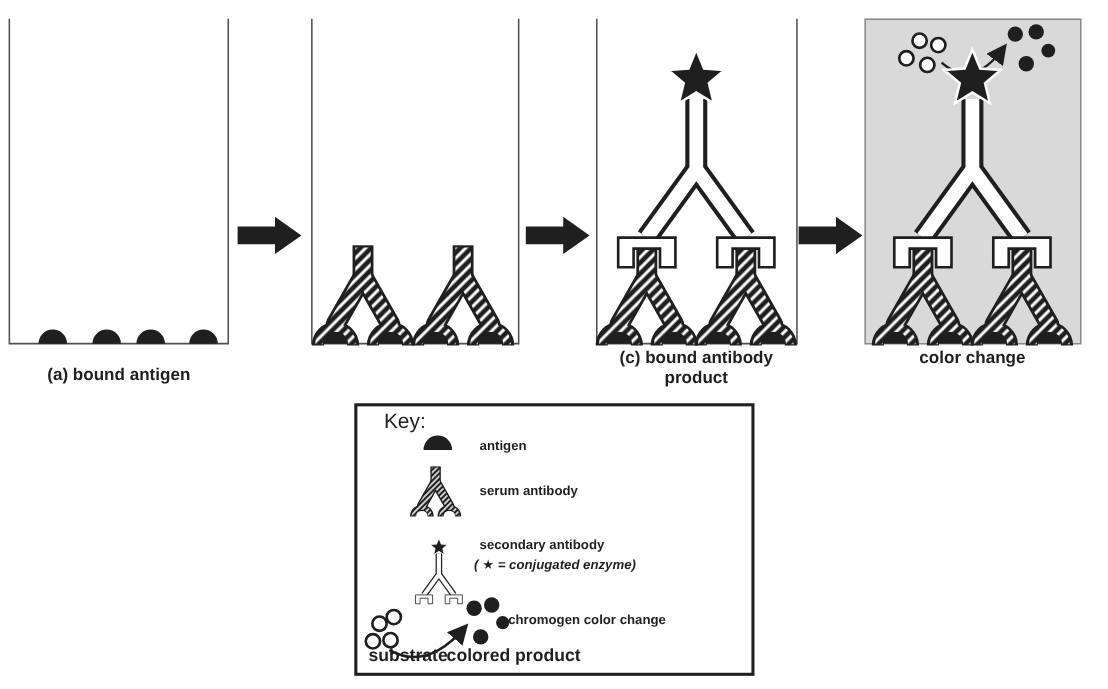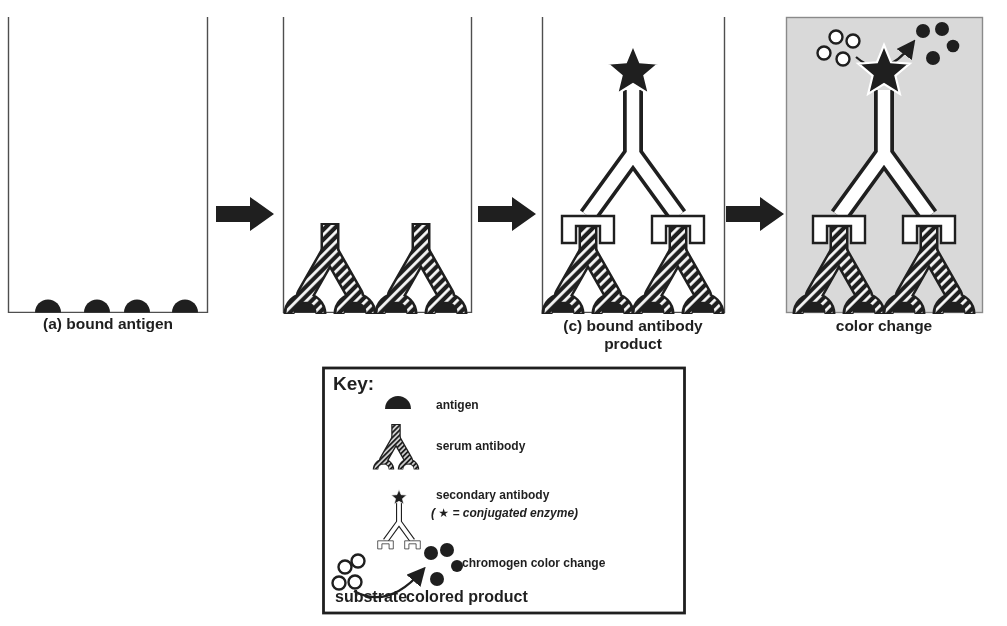--- a/index.html
+++ b/index.html
@@ -19,21 +19,21 @@
   .sec-outline{fill:none;stroke:var(--ink);stroke-width:20;stroke-linecap:butt;}
   .sec-white{fill:none;stroke:#fff;stroke-width:12.5;stroke-linecap:butt;}
   .bracket{fill:#fff;stroke:var(--ink);stroke-width:2.4;stroke-linejoin:miter;}
   .star{fill:var(--ink);stroke:#fff;stroke-width:2.2;}
   .oc{fill:#fff;stroke:var(--ink);stroke-width:2.4;}
   .fc{fill:var(--ink);}
   .flow-arc{fill:none;stroke:var(--ink);stroke-width:2.2;}
   .key-box{fill:#fff;stroke:var(--ink);stroke-width:2.8;}
   
   .plabel{position:absolute;width:200px;text-align:center;font-size:15.5px;line-height:18.2px;font-weight:600;}
-  .ktitle{position:absolute;font-size:19px;font-weight:700;line-height:1;}
+  .ktitle{position:absolute;font-size:19px;font-weight:400;line-height:1;margin-left:16px;}
   .klabel{position:absolute;font-size:12px;line-height:1.2;font-weight:600;white-space:nowrap;}
   .ksub{position:absolute;font-size:16px;line-height:1.1;font-weight:600;white-space:nowrap;}
 </style>
 </head>
 <body>
 
 <div class="stage">
 
   <svg width="1007" height="626" viewBox="0 0 1007 626">
     <defs>
@@ -152,21 +152,21 @@
         <circle class="oc" cx="355" cy="582" r="6.5"></circle>
         <path class="flow-arc" d="M354,591 Q388,610 422,571" marker-end="url(#ah)"></path>
         <circle class="fc" cx="431" cy="553" r="7"></circle>
         <circle class="fc" cx="447" cy="550" r="7"></circle>
         <circle class="fc" cx="457" cy="566" r="6"></circle>
         <circle class="fc" cx="437" cy="579" r="7"></circle>
       </g>
     </g>
   </svg>
 
-  <div class="plabel" style="left:8px;top:315px;">
+  <div class="plabel" style="left:8px;top:332px;">
     <div>(a) bound antigen</div>
     <div></div>
   </div>
   <div class="plabel" style="left:533px;top:317px;">
     <div>(c) bound antibody</div>
     <div>product</div>
   </div>
   <div class="plabel" style="left:784px;top:317px;">
     <div>color change</div>
   </div>

